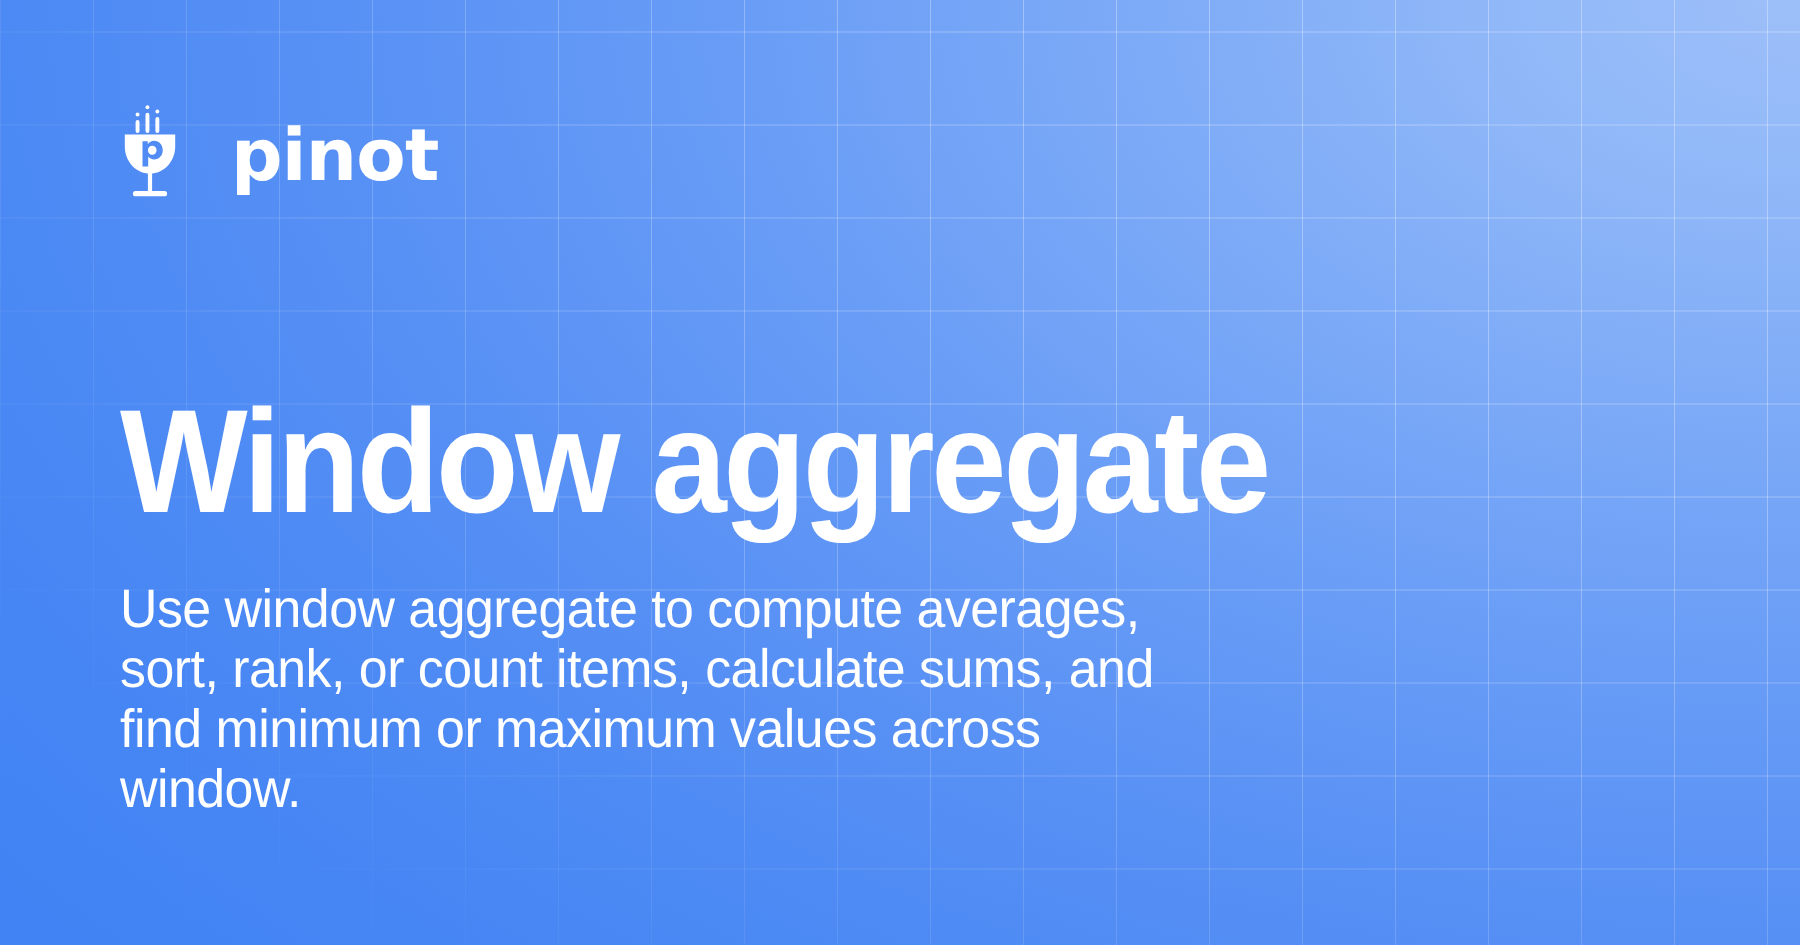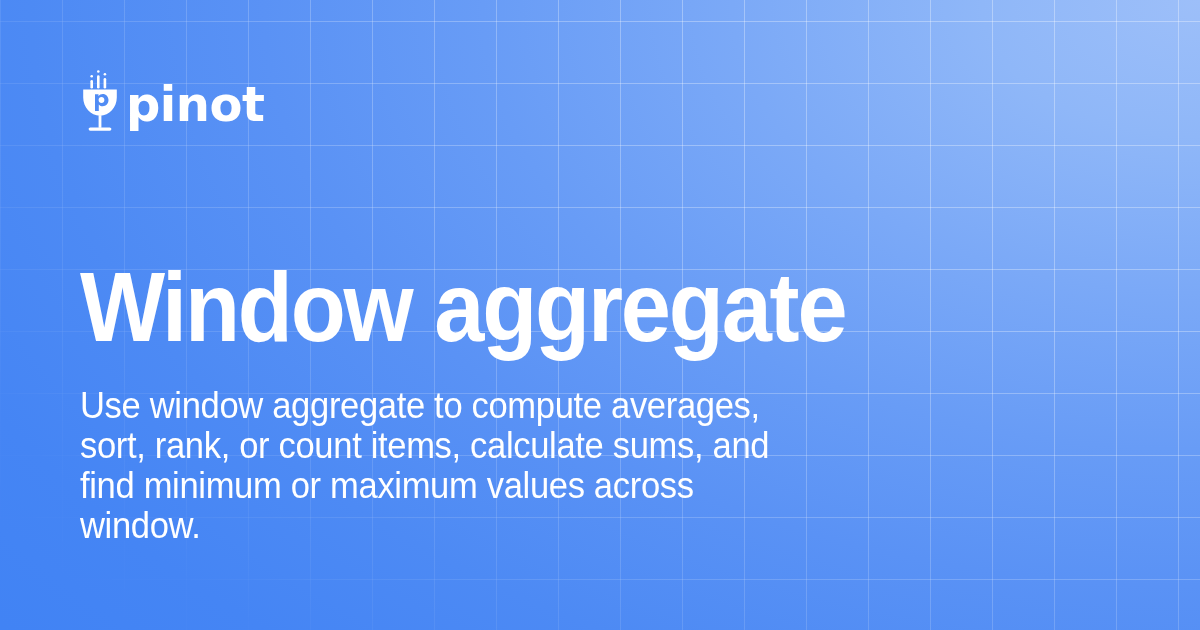--- a/index.html
+++ b/index.html
@@ -75,21 +75,21 @@
     inset: 0;
   }
 
   
   .brand {
     position: absolute;
     left: 78px;
     top: 68px;
     display: flex;
     align-items: center;
-    gap: 4px;
+    gap: 32px;
     height: 66px;
   }
 
   .brand-mark {
     width: 44px;
     height: 66px;
     display: block;
     flex: none;
   }
 

